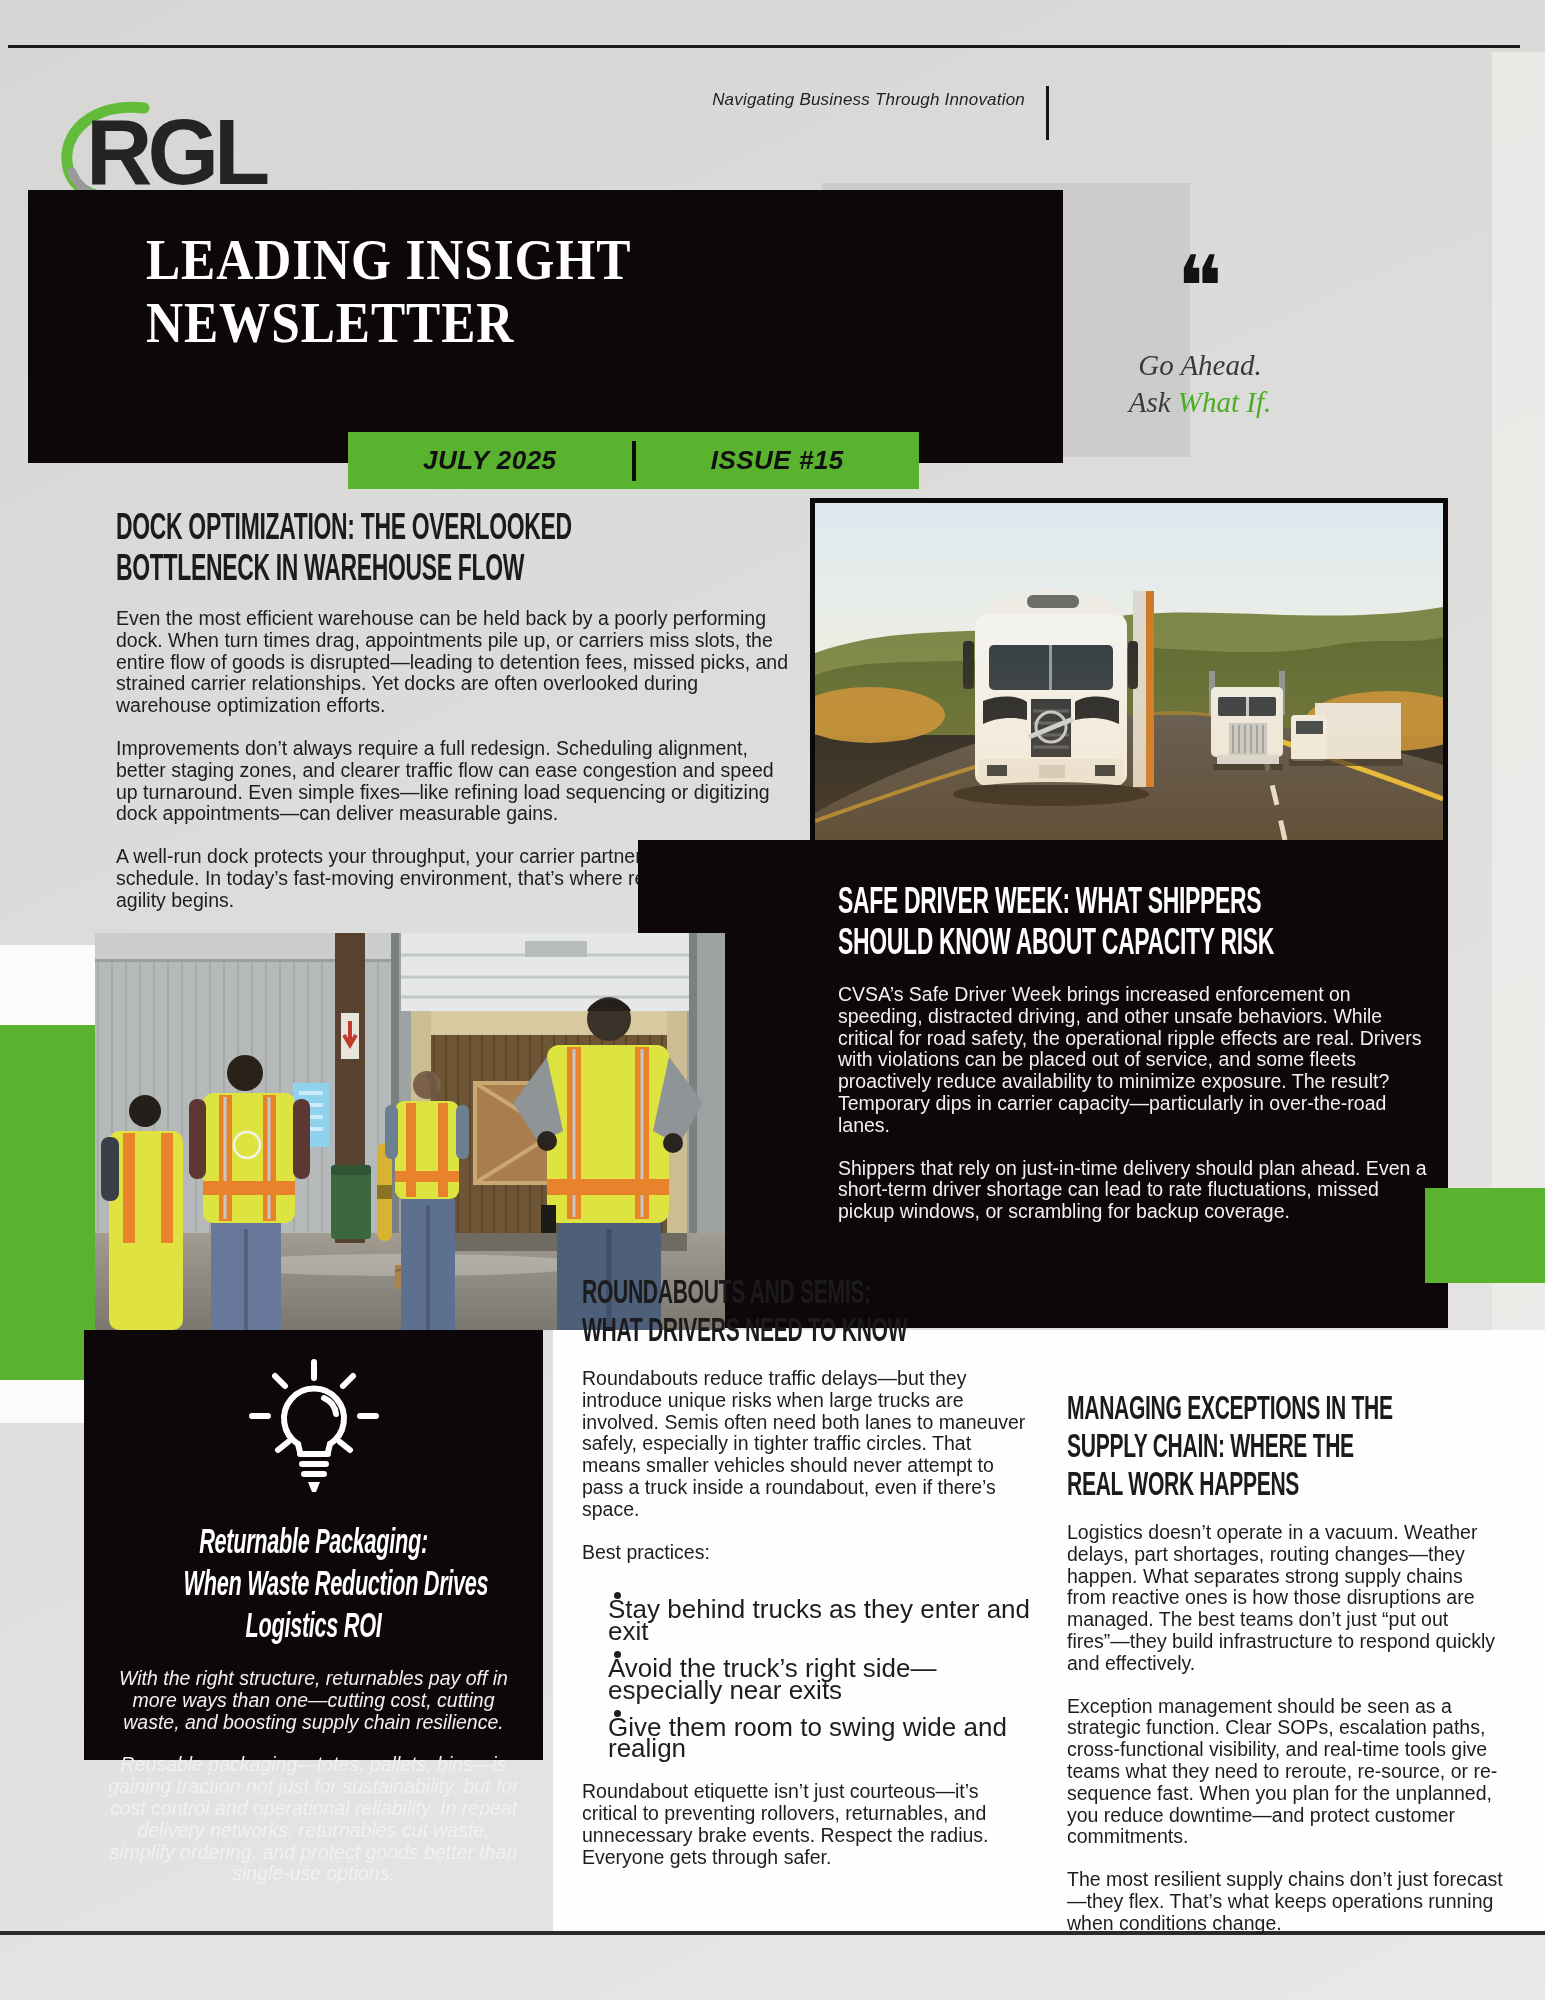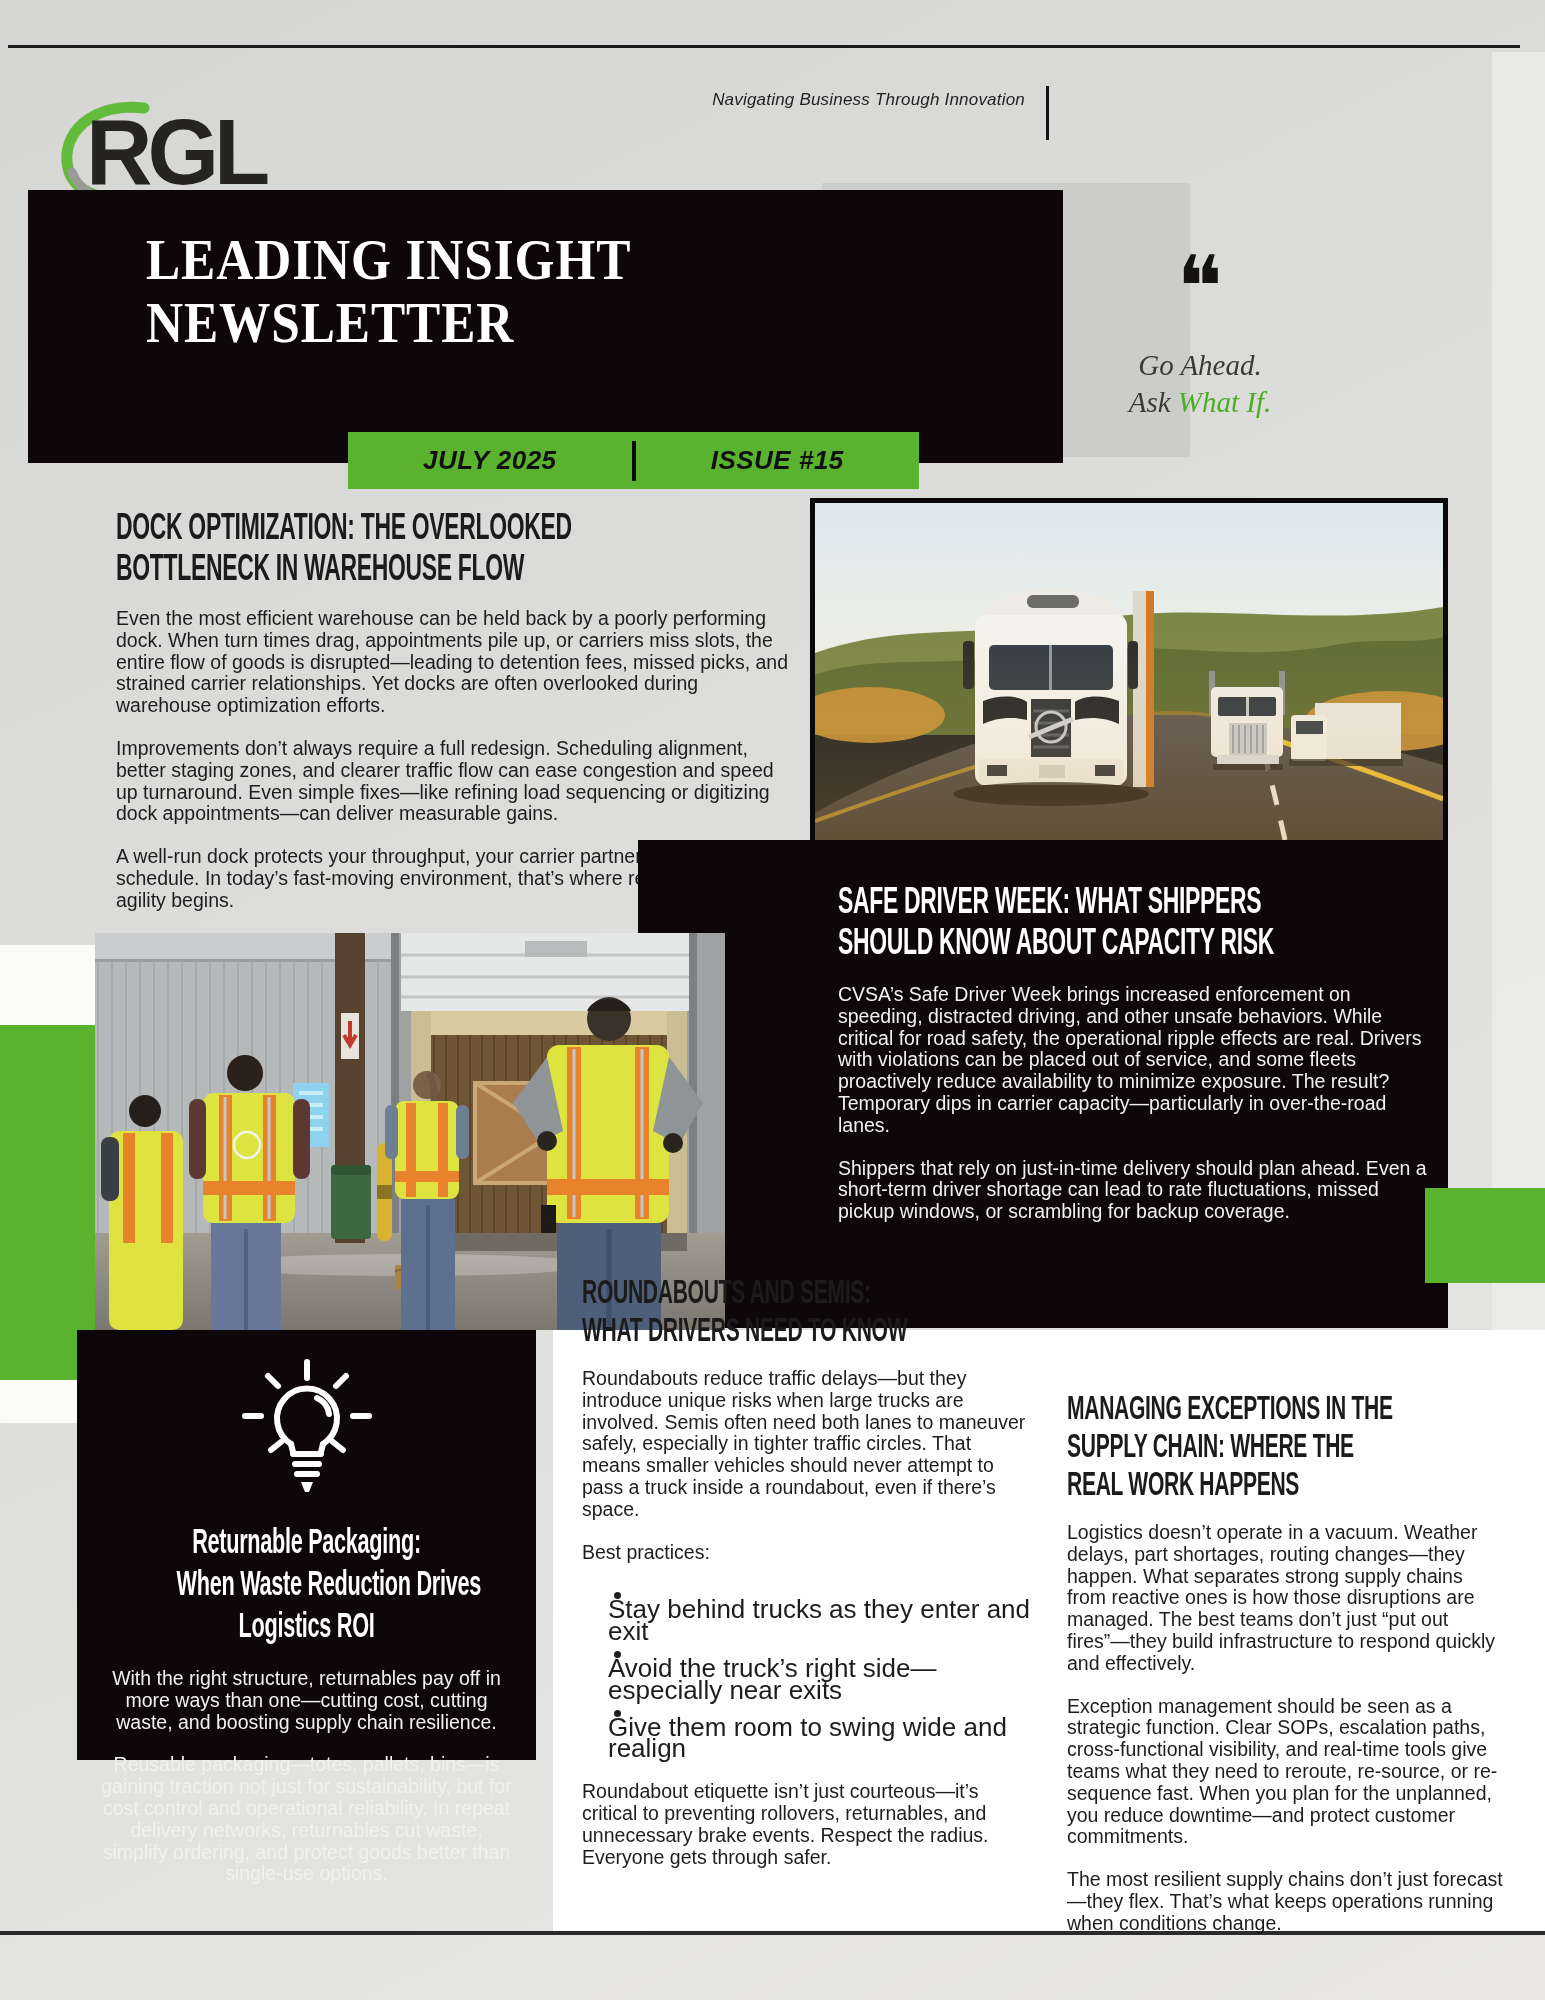--- a/index.html
+++ b/index.html
@@ -286,21 +286,21 @@
         <polygon points="574,124 608,170 584,212 558,198" fill="#8f9496"></polygon>
         <circle cx="452" cy="208" r="10" fill="#2a241e"></circle>
         <circle cx="578" cy="210" r="10" fill="#2a241e"></circle>
         <rect x="462" y="290" width="104" height="107" fill="#4e5f7a"></rect>
         <line x1="514" y1="296" x2="514" y2="397" stroke="#3e4f6a" stroke-width="5"></line>
         <rect x="446" y="272" width="15" height="28" fill="#1d1b18"></rect>
       </g>
     </svg>
   </div>
 
-  <div class="abs black-panel" style="left:77px;top:1330px;width:459px;height:430px;">
+  <div class="abs black-panel" style="left:84px;top:1330px;width:459px;height:430px;font-style:italic;">
     <div style="position:absolute;left:20px;top:26px;width:419px;text-align:center;">
       <svg width="150" height="150" viewBox="0 0 140 150" style="margin:0 auto;">
         <g stroke="#ffffff" stroke-width="6" fill="none" stroke-linecap="round">
           <path d="M54,88 A30,30 0 1 1 86,88"></path>
           <path d="M80,42 A20,20 0 0 1 92,58"></path>
           <path d="M54,88 L56,96 M86,88 L84,96"></path>
           <path d="M56,98 H84 M58,108 H82 M60,118 H80"></path>
           <path d="M70,6 V22"></path>
           <path d="M31,20 L41,30 M109,20 L99,30"></path>
           <path d="M8,60 H24 M116,60 H132"></path>

